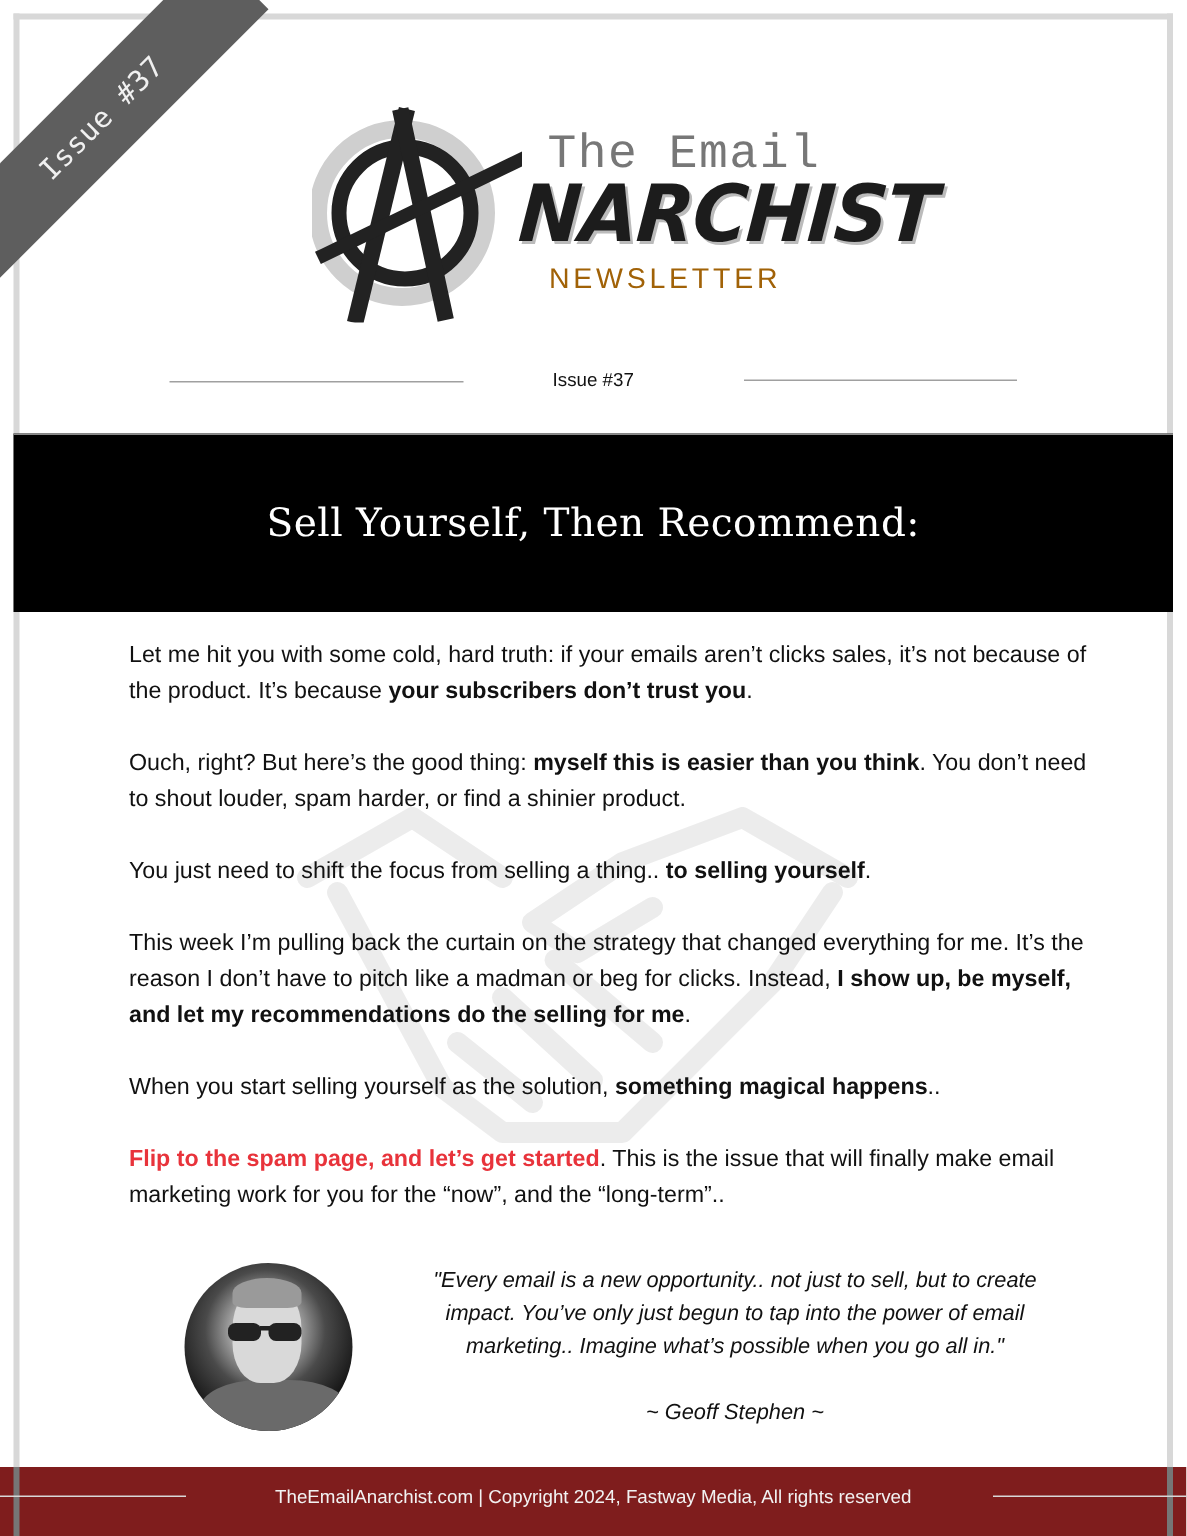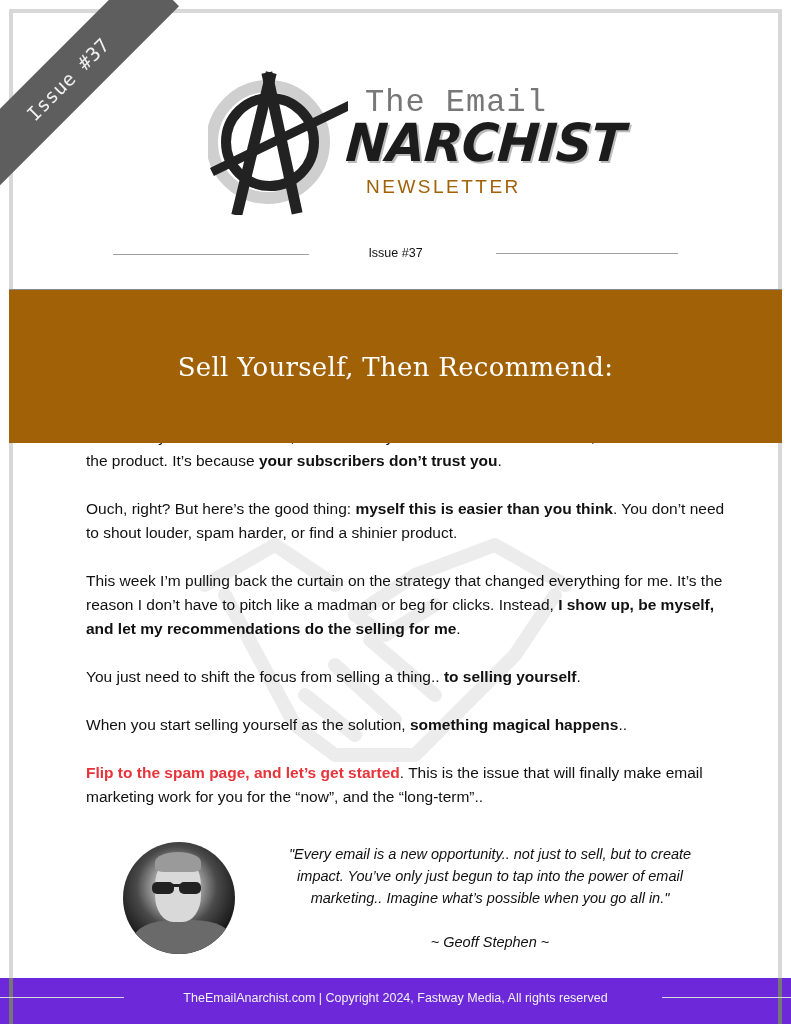--- a/index.html
+++ b/index.html
@@ -47,22 +47,22 @@
 
     .issue-row { position: absolute; left: 0; top: 243px; width: 791px; height: 24px; }
     .issue-line-left { position: absolute; left: 113px; top: 11px; width: 196px; height: 1px; background: #a0a0a0; }
     .issue-line-right { position: absolute; left: 496px; top: 10px; width: 182px; height: 1px; background: #a0a0a0; }
     .issue-label {
       position: absolute; left: 0; width: 791px; top: 3px; text-align: center;
       font-size: 12.5px; color: #111;
     }
 
     .banner {
-      position: absolute; left: 9px; top: 289px; width: 773px; height: 154px;
-      background: #a16207; border-top: 1px solid #8a8a8a;
+      position: absolute; left: 9px; top: 289px; width: 773px; height: 119px;
+      background: #000000; border-top: 1px solid #8a8a8a;
       display: flex; flex-direction: column; align-items: center; justify-content: center;
       z-index: 3;
     }
     .banner-line {
       font-family: "DejaVu Serif", "Liberation Serif", serif;
       color: #fff; font-size: 26px; line-height: 40px; letter-spacing: 0.3px;
     }
 
     .watermark { position: absolute; left: 185px; top: 525px; z-index: 0; opacity: 0.07; }
 
@@ -86,21 +86,21 @@
     .avatar .hair { position: absolute; left: 32px; top: 10px; width: 46px; height: 20px; background: #9a9a9a; border-radius: 50% 50% 20% 20%; }
 
     .quote {
       position: absolute; left: 270px; top: 843px; width: 440px; z-index: 2;
       text-align: center; font-style: italic; font-size: 14.5px; line-height: 22px; color: #111;
     }
     .quote-author { margin-top: 22px; font-style: italic; }
 
     .footer {
       position: absolute; left: 0; top: 978px; width: 791px; height: 46px;
-      background: #6d28d9; z-index: 4;
+      background: #7f1d1d; z-index: 4;
     }
     .footer-frame-l { position: absolute; left: 9px; top: 0; width: 4px; height: 46px; background: #767676; }
     .footer-frame-r { position: absolute; left: 778px; top: 0; width: 4px; height: 46px; background: #767676; }
     .footer-line-left { position: absolute; left: 0; top: 19px; width: 124px; height: 1px; background: #d8d8d8; }
     .footer-line-right { position: absolute; left: 662px; top: 19px; width: 129px; height: 1px; background: #d8d8d8; }
     .footer-text {
       position: absolute; left: 0; width: 791px; top: 13px; text-align: center;
       font-size: 12.5px; color: #f2f2f2;
     }
   </style>
@@ -143,22 +143,22 @@
     <path d="M40 70 L110 200 L150 230 L230 230 L330 130 L370 70"></path>
     <path d="M120 170 L170 210"></path>
     <path d="M150 140 L210 195"></path>
     <path d="M185 115 L250 170"></path>
   </g>
 </svg>
 
 <div class="content">
   <p><span>Let me hit you with some cold, hard truth: if your emails aren’t clicks sales, it’s not because of the product. It’s because </span><b>your subscribers don’t trust you</b><span>.</span></p>
   <p><span>Ouch, right? But here’s the good thing: </span><b>myself this is easier than you think</b><span>. You don’t need to shout louder, spam harder, or find a shinier product.</span></p>
+  <p><span>You just need to shift the focus from selling a thing.. </span><b>to selling yourself</b><span>.</span></p>
   <p><span>This week I’m pulling back the curtain on the strategy that changed everything for me. It’s the reason I don’t have to pitch like a madman or beg for clicks. Instead, </span><b>I show up, be myself, and let my recommendations do the selling for me</b><span>.</span></p>
-  <p><span>You just need to shift the focus from selling a thing.. </span><b>to selling yourself</b><span>.</span></p>
   <p><span>When you start selling yourself as the solution, </span><b>something magical happens</b><span>..</span></p>
   <p><span class="red">Flip to the spam page, and let’s get started</span><span>. This is the issue that will finally make email marketing work for you for the “now”, and the “long-term”..</span></p>
 </div>
 
 <div class="avatar">
   <div class="shirt"></div>
   <div class="head"></div>
   <div class="hair"></div>
   <svg class="glasses" viewBox="0 0 52 16">
     <rect x="1" y="2" width="22" height="12" rx="5" fill="#222"></rect>

